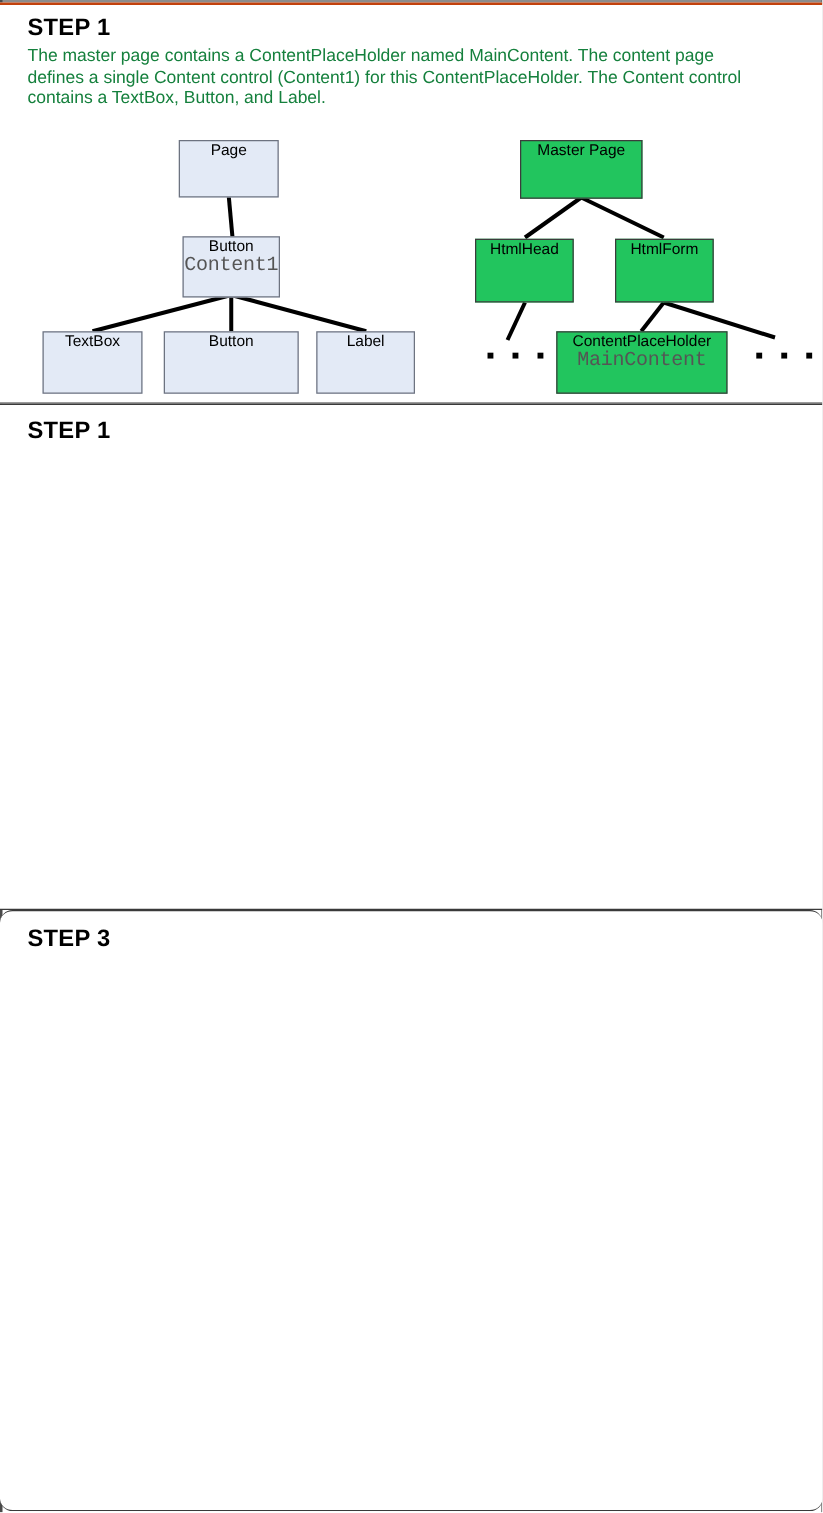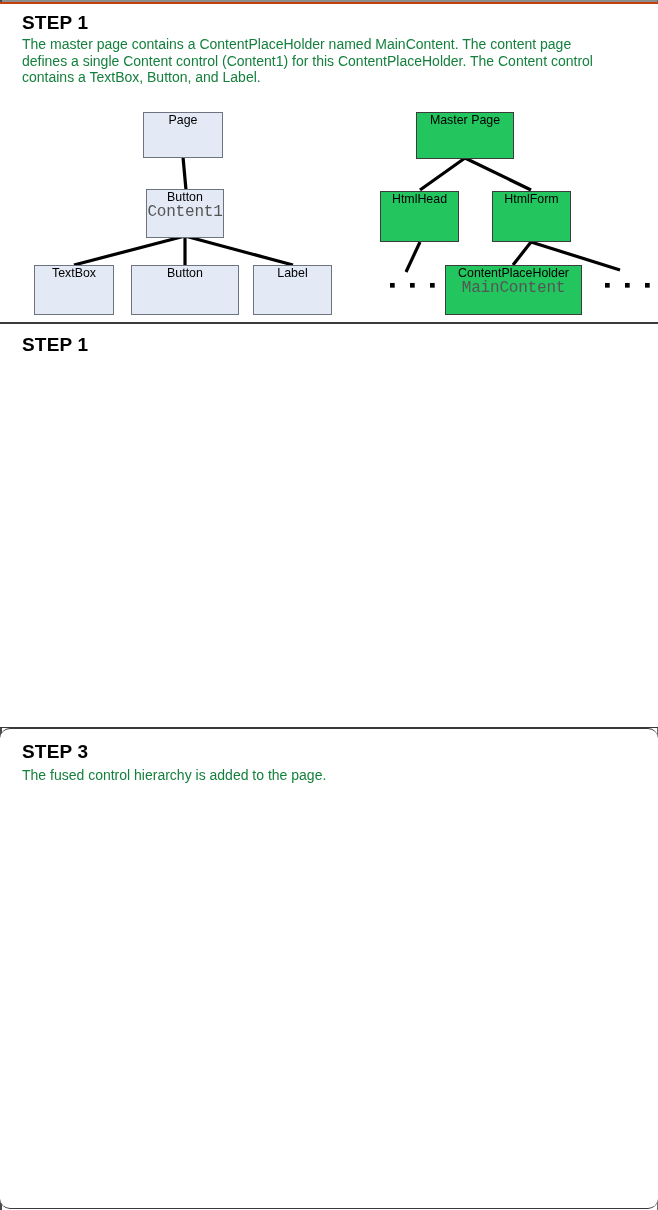--- a/index.html
+++ b/index.html
@@ -153,21 +153,20 @@
 
     <div class="dots" style="left:342px;top:597px;">▪ ▪ ▪</div>
 
     <div class="dots" style="left:558px;top:597px;">▪ ▪ ▪</div>
   </div>
 
   <div class="panel" style="top:728px;height:481px;border-radius:10px;">
 
     <div class="step-title" style="left:22px;top:12px;">STEP 3</div>
 
-    <div class="step-desc" style="left:22px;top:38px;width:610px;">The fused control hierarchy is added to the page.</div>
 
     <svg class="links" width="658" height="481">
       <line x1="307" y1="870" x2="308" y2="898"></line>
       <line x1="307" y1="946" x2="261" y2="979"></line>
       <line x1="307" y1="946" x2="373" y2="979"></line>
       <line x1="261" y1="1030" x2="247" y2="1060"></line>
       <line x1="373" y1="1030" x2="355" y2="1053"></line>
       <line x1="373" y1="1030" x2="462" y2="1058"></line>
       <line x1="355" y1="1097" x2="242" y2="1134"></line>
       <line x1="355" y1="1097" x2="353" y2="1134"></line>

